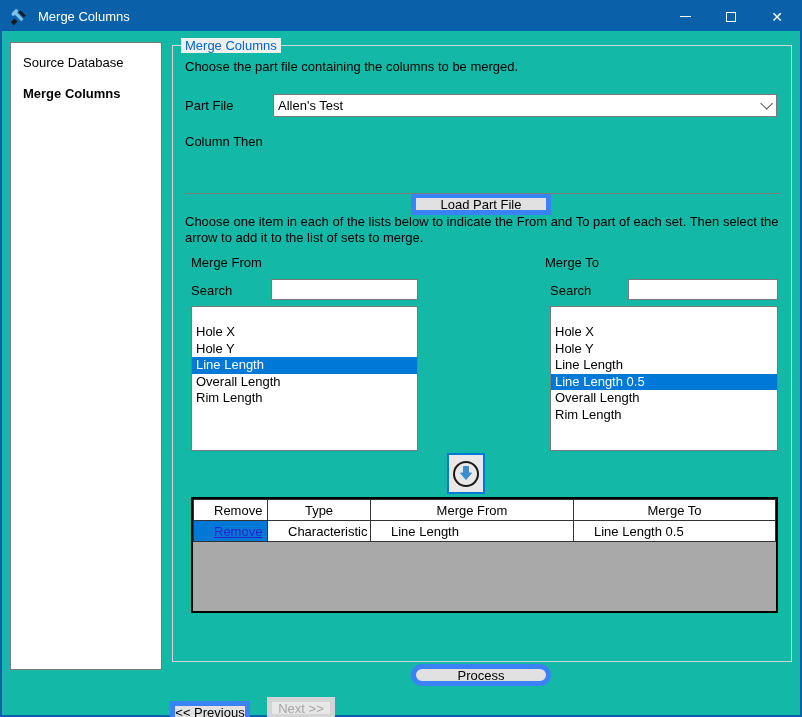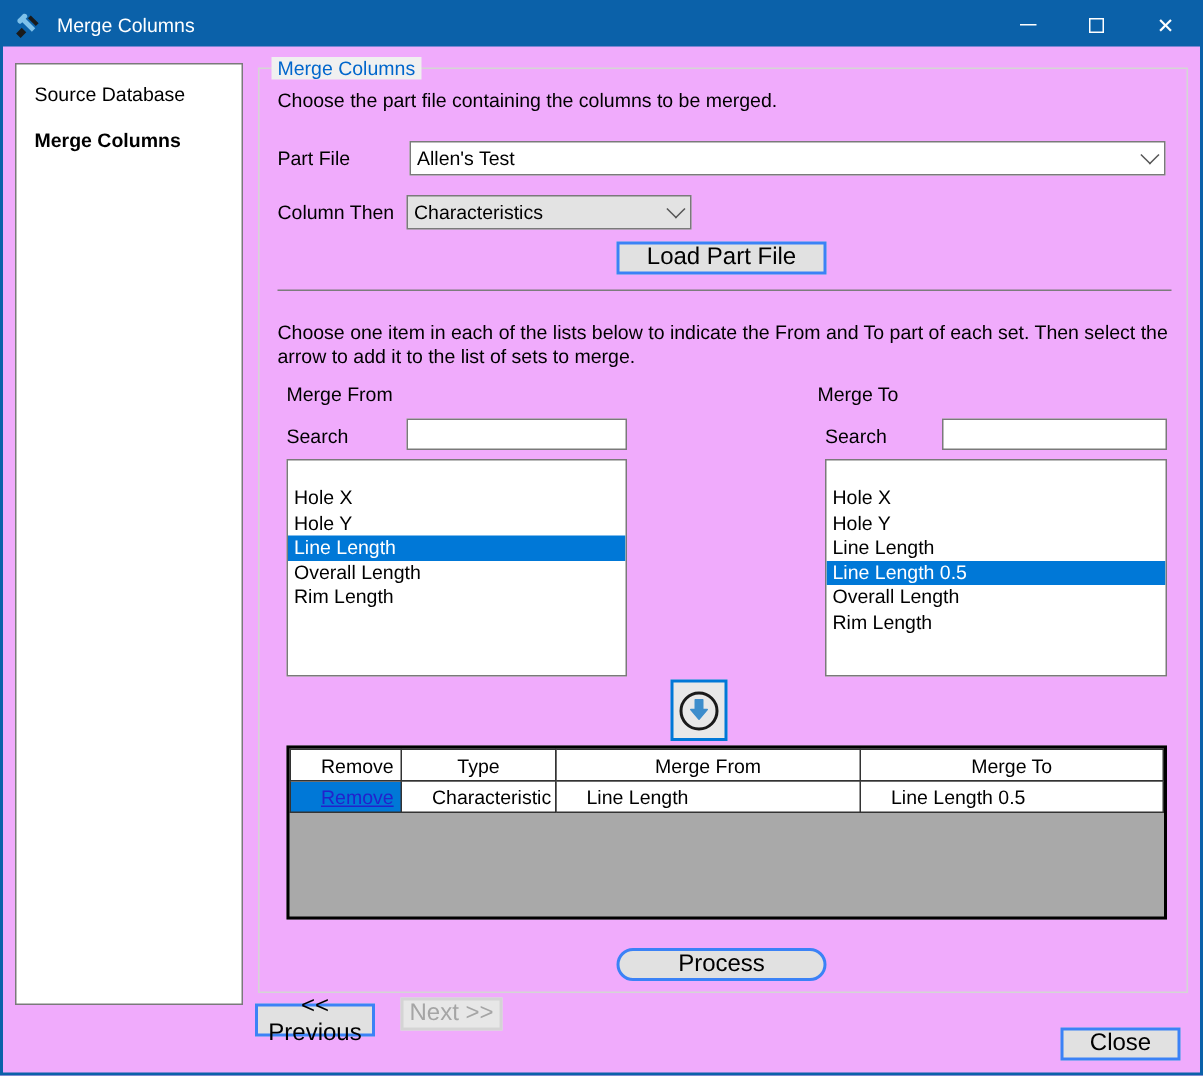--- a/index.html
+++ b/index.html
@@ -8,21 +8,21 @@
     font-family: "Liberation Sans", sans-serif;
     font-size: 13px;
     color: #000;
     background: #f0f0f0;
     position: relative;
     overflow: hidden;
   }
   #window {
     position: absolute; left: 0; top: 0; width: 802px; height: 717px;
     border: 2px solid #0b61a9;
-    background: #f0abfc;
+    background: #14b8a6;
   }
   
   .titlebar {
     position: absolute; left: 0; top: 0; right: 0; height: 29px;
     background: #0b61a9; color: #fff;
     display: flex; align-items: center;
   }
   .titlebar .app-icon { width: 18px; height: 18px; margin-left: 8px; flex: 0 0 auto; }
   .titlebar .title { margin-left: 10px; font-size: 13px; }
   .titlebar .controls { margin-left: auto; display: flex; height: 100%; }
@@ -63,23 +63,23 @@
     margin-left: auto; margin-right: 7px; width: 9px; height: 9px;
     border-right: 1.6px solid #555; border-bottom: 1.6px solid #555;
     transform: rotate(45deg) translateY(-3px);
   }
   .textbox {
     position: absolute; background: #fff; border: 1px solid #7a7a7a;
     font-family: "Liberation Sans", sans-serif; font-size: 13px; padding: 0 3px;
     outline: none;
   }
   .btn {
-    position: absolute; background: #e1e1e1; border: 2px solid #3b82f6;
-    font-family: "Liberation Sans", sans-serif; font-size: 16px; color: #000;
-    display: flex; align-items: center; justify-content: center; cursor: default;
+    position: absolute; background: #e1e1e1; border: 5px solid #3b82f6;
+    font-family: "Liberation Sans", sans-serif; font-size: 13px; color: #000;
+    display: flex; align-items: center; justify-content: center; cursor: default; margin-top: 32px;
   }
   .btn.disabled { color: #a5a5a5; border-color: #d4d4d4; background: #e7e7e7; }
   .separator { position: absolute; height: 1px; background: #7c7c7c; }
   
   .listbox {
     position: absolute; background: #fff; border: 1px solid #7a7a7a;
     overflow: hidden; padding-top: 17px;
   }
   .listbox .li { padding: 0 4px; height: 16.5px; line-height: 16px; font-size: 13px; white-space: nowrap; }
   .listbox .li.selected { background: #0078d7; color: #fff; }
@@ -140,24 +140,20 @@
 
     <div class="gb-text" style="left:12px; top:13px;">Choose the part file containing the columns to be merged.</div>
 
     <div class="gb-text" style="left:12px; top:52px;">Part File</div>
     <div class="combo-editable" style="left:100px; top:48px; width:504px; height:23px;">
       <span>Allen's Test</span>
       <span class="combo-chevron"></span>
     </div>
 
     <div class="gb-text" style="left:12px; top:88px;">Column Then</div>
-    <div class="combo-list" style="left:98px; top:84px; width:190px; height:23px;">
-      <span>Characteristics</span>
-      <span class="combo-chevron"></span>
-    </div>
 
     <button class="btn" style="left:238px; top:115px; width:140px; height:22px;">Load Part File</button>
 
     <div class="separator" style="left:12px; top:147px; width:596px;"></div>
 
     <div class="gb-text" style="left:12px; top:168px; width:596px; line-height:16px;">Choose one item in each of the lists below to indicate the From and To part of each set. Then select the arrow to add it to the list of sets to merge.</div>
 
     <div class="gb-text" style="left:18px; top:209px;">Merge From</div>
     <div class="gb-text" style="left:372px; top:209px;">Merge To</div>
 

